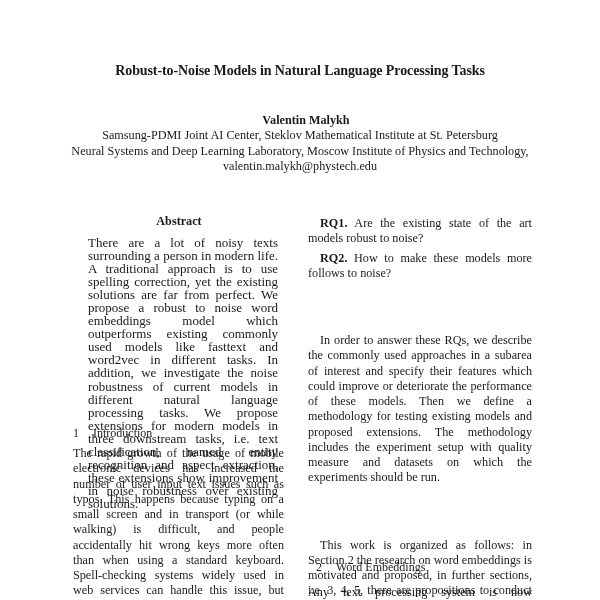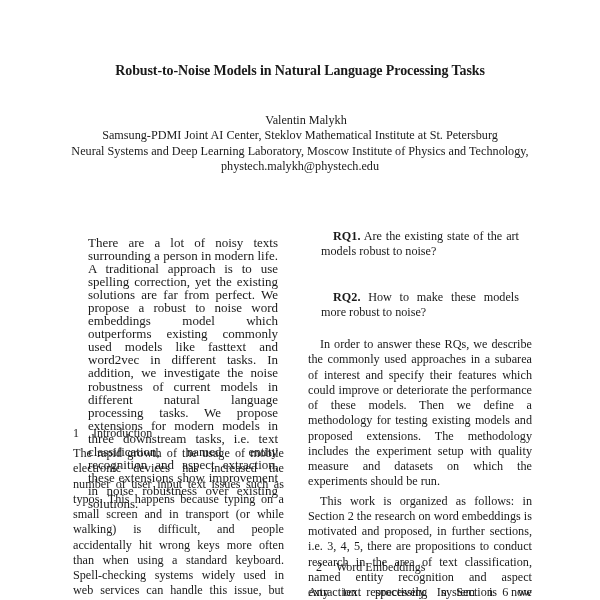--- a/index.html
+++ b/index.html
@@ -3,67 +3,68 @@
 <meta charset="utf-8">
 <style>
   html, body { margin: 0; padding: 0; background: #ffffff; }
   body { width: 600px; height: 600px; overflow: hidden; position: relative;
          font-family: "Liberation Serif", "DejaVu Serif", serif; color: #1a1a1a; }
   .page { position: absolute; left: 0; top: 0; width: 600px; height: 600px; }
   .title { position: absolute; top: 63px; left: 0; width: 600px; text-align: center;
            font-weight: bold; font-size: 14px; letter-spacing: -0.1px; }
   .author-block { position: absolute; top: 113px; left: 0; width: 600px; text-align: center;
                   font-size: 12.2px; line-height: 15.3px; }
-  .author-name { font-weight: normal; padding-left: 12px; }
+  .author-name { font-weight: bold; padding-left: 12px; }
   .abs-heading { position: absolute; top: 214px; left: 73px; width: 212px; text-align: center;
                  font-weight: bold; font-size: 12.2px; }
   .abs-body { position: absolute; top: 236px; left: 88px; width: 190px; font-size: 13px;
               line-height: 13.05px; text-align: justify; }
   .sec-heading { position: absolute; font-weight: normal; font-size: 12px; }
   .sec-heading .num { display: inline-block; width: 20px; }
   .para { margin: 0; text-indent: 0; hyphens: auto; }
-  .para.indent { text-indent: 12px; }
-  .rq { margin: 13px; text-indent: 12px; font-family: Liberation Serif, serif; }
+  .para.indent { text-indent: 12px; margin-top: 48px; }
+  .rq { margin: 0; text-indent: 12px; font-family: Liberation Serif, serif; }
   .rq b { font-weight: bold; }
   .gap { height: 4px; }
   .left-text { position: absolute; top: 446px; left: 73px; width: 211px; font-size: 12.2px;
                line-height: 15.25px; text-align: justify; }
   .right-text { position: absolute; top: 212px; left: 308px; width: 224px; font-size: 12.2px;
                 line-height: 15.25px; text-align: justify; }
   .right-tail { position: absolute; top: 585px; left: 308px; width: 224px; font-size: 12.2px;
                 line-height: 15.25px; text-align: justify; }
 </style>
 </head>
 <body>
 
 <div class="page">
 
   <div class="title">Robust-to-Noise Models in Natural Language Processing Tasks</div>
 
   <div class="author-block">
     <div class="author-name">Valentin Malykh</div>
     <div>Samsung-PDMI Joint AI Center, Steklov Mathematical Institute at St. Petersburg</div>
     <div>Neural Systems and Deep Learning Laboratory, Moscow Institute of Physics and Technology,</div>
-    <div>phystech.malykh@phystech.edu</div>
+    <div>valentin.malykh@phystech.edu</div>
   </div>
 
+  <div class="abs-heading">Abstract</div>
   <div class="abs-body">There are a lot of noisy texts surrounding a person in modern life. A traditional approach is to use spelling correction, yet the existing solutions are far from perfect. We propose a robust to noise word embeddings model which outperforms existing commonly used models like fasttext and word2vec in different tasks. In addition, we investigate the noise robustness of current models in different natural language processing tasks. We propose extensions for modern models in three downstream tasks, i.e. text classification, named entity recognition and aspect extraction, these extensions show improvement in noise robustness over existing solutions.</div>
 
   <div class="sec-heading" style="top:426px; left:73px;">
     <span class="num">1</span><span>Introduction</span>
   </div>
   <div class="left-text">
     <p class="para">The rapid growth of the usage of mobile electronic devices has increased the number of user input text issues such as typos. This happens because typing on a small screen and in transport (or while walking) is difficult, and people accidentally hit wrong keys more often than when using a standard keyboard. Spell-checking systems widely used in web services can handle this issue, but they can also make mistakes. These typos are considered to be noise in original text. Such noise is a widely known issue and to mitigate its pres-</p>
   </div>
 
   <div class="right-text">
     <div class="gap"></div>
     <p class="rq"><b>RQ1.</b><span> Are the existing state of the art models robust to noise?</span></p>
     <div class="gap"></div>
-    <p class="rq"><b>RQ2.</b><span> How to make these models more robust to noise?</span></p>
+    <p class="rq"><b>RQ2.</b><span> How to make these models more follows to noise?</span></p>
     <div class="gap"></div>
     <p class="para indent">In order to answer these RQs, we describe the commonly used approaches in a subarea of interest and specify their features which could improve or deteriorate the performance of these models. Then we define a methodology for testing existing models and proposed extensions. The methodology includes the experiment setup with quality measure and datasets on which the experiments should be run.</p>
     <div class="gap"></div>
     <p class="para indent">This work is organized as follows: in Section 2 the research on word embeddings is motivated and proposed, in further sections, i.e. 3, 4, 5, there are propositions to conduct research in the area of text classification, named entity recognition and aspect extraction respectively. In Section 6 we present preliminary conclusions and propose further research directions in the mentioned areas and other NLP areas.</p>
   </div>
 
   <div class="sec-heading" style="top:560px; left:316px;">
     <span class="num">2</span><span>Word Embeddings</span>
   </div>
   <div class="right-tail">

